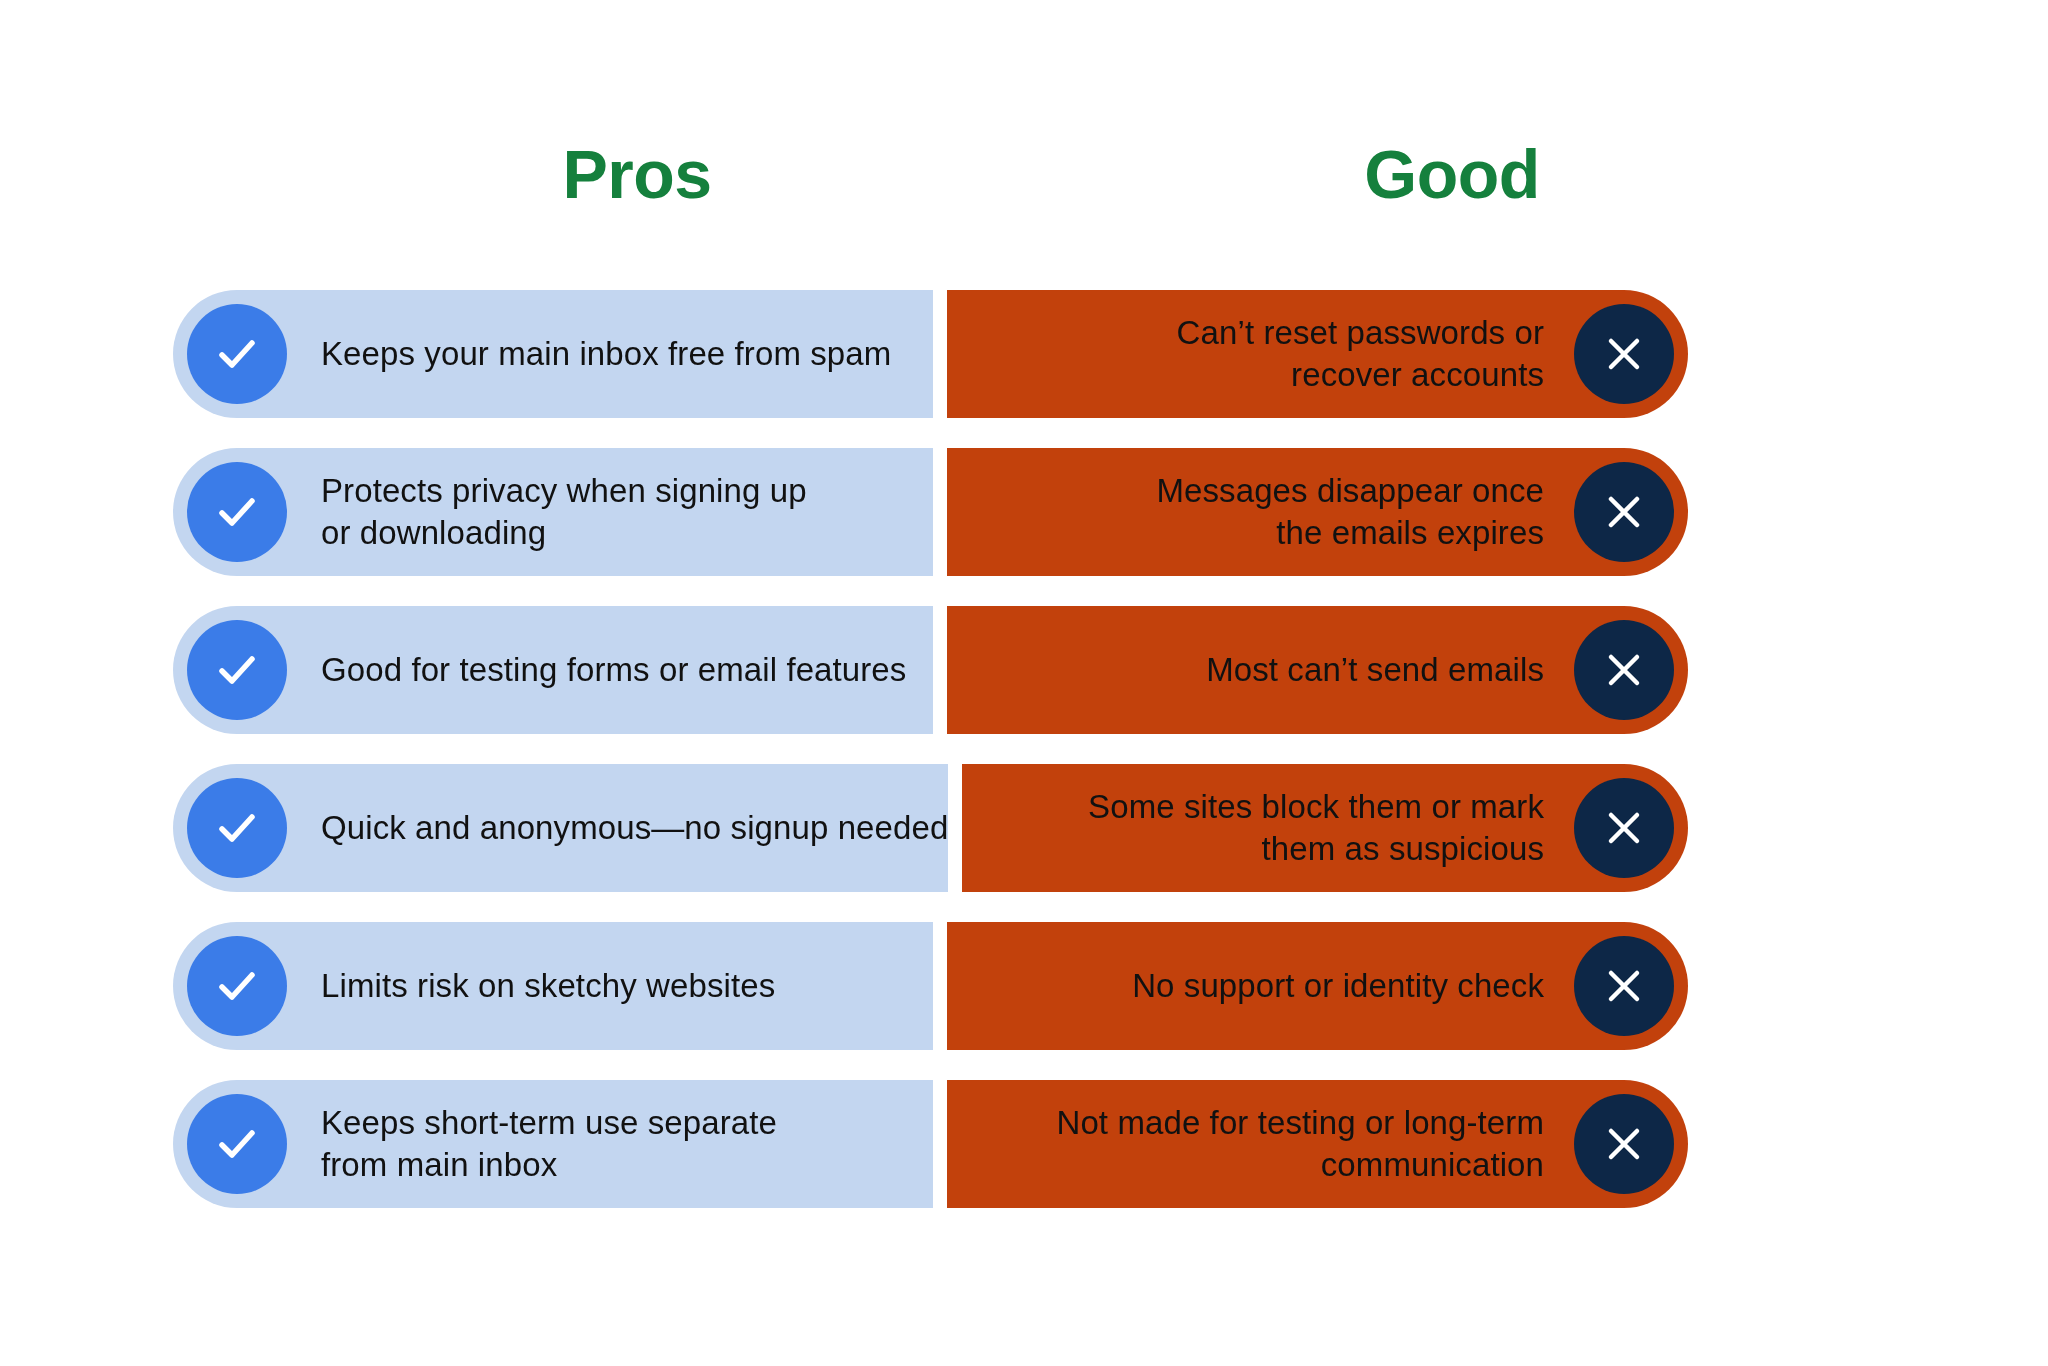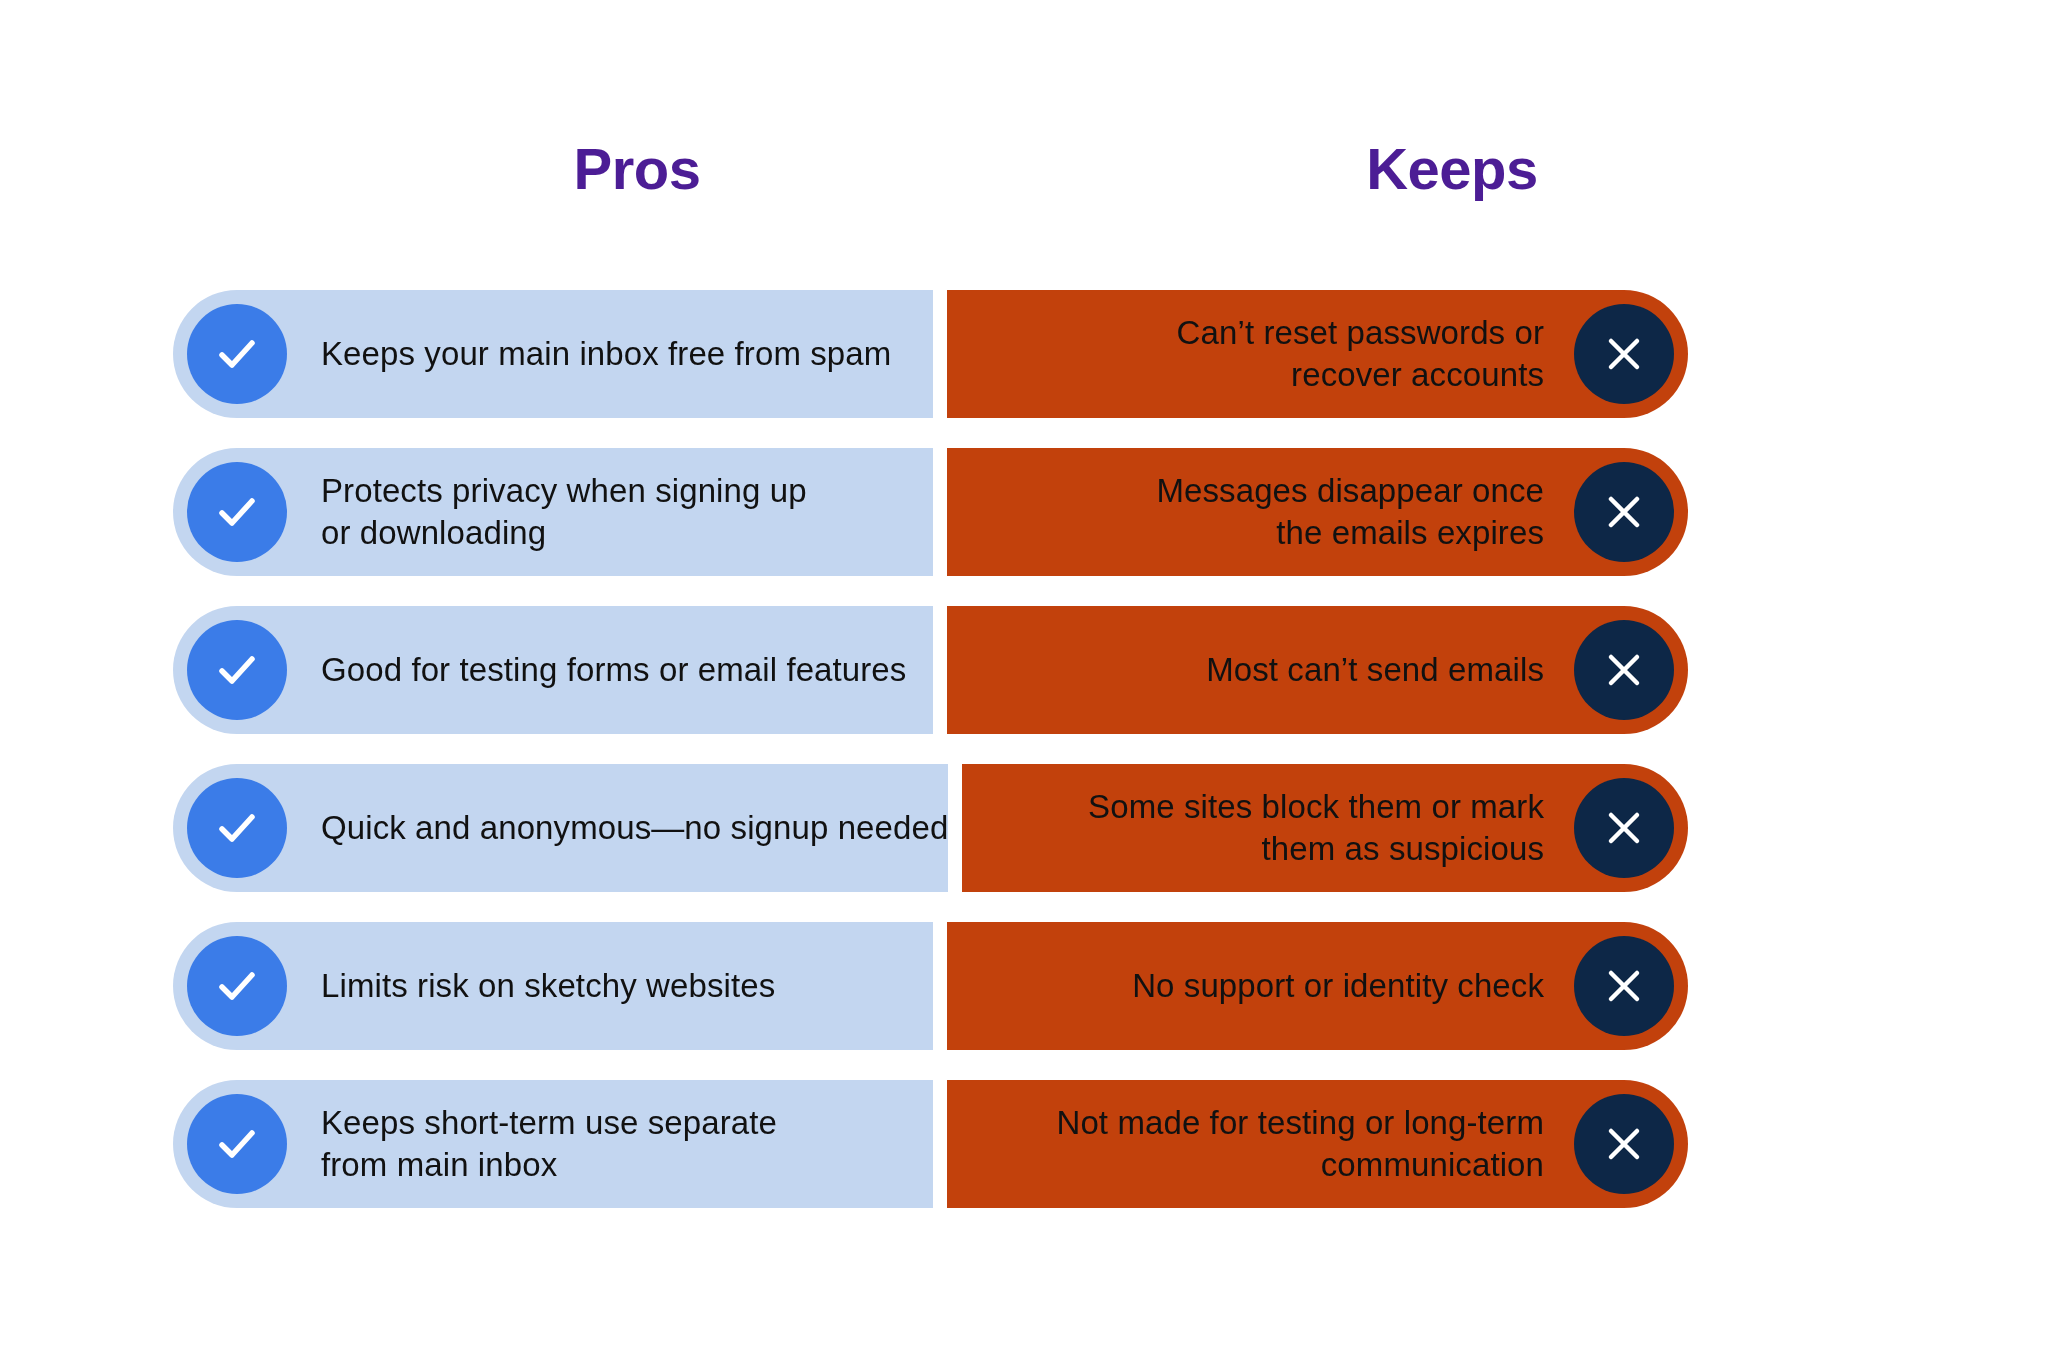--- a/index.html
+++ b/index.html
@@ -26,23 +26,23 @@
   .headings {
     position: absolute;
     top: 0;
     left: 0;
     width: 2048px;
     height: 260px;
   }
   .heading {
     position: absolute;
     top: 140px;
-    font-size: 58px;
+    font-size: 68px;
     font-weight: bold;
-    color: #4c1d95;
+    color: #15803d;
     letter-spacing: -0.5px;
     line-height: 1;
     text-align: right;
     transform: translateX(-50%);
     white-space: nowrap;
   }
   .heading-pros { left: 637px; }
   .heading-cons { left: 1452px; }
 
   
@@ -125,21 +125,21 @@
   }
   .row-text .line { display: block; white-space: nowrap; }
 </style>
 </head>
 <body>
 
 <div class="infographic">
 
   <div class="headings">
     <div class="heading heading-pros">Pros</div>
-    <div class="heading heading-cons">Keeps</div>
+    <div class="heading heading-cons">Good</div>
   </div>
 
   <div class="rows" id="rows-container">
       <div class="row">
         <div class="pro-side">
           <div class="badge badge-check">
             <svg width="56" height="56" viewBox="0 0 56 56" aria-hidden="true">
               <path d="M13 29 L23 39 L43 17" fill="none" stroke="#ffffff" stroke-width="5.5" stroke-linecap="round" stroke-linejoin="round"></path>
             </svg>
           </div>

